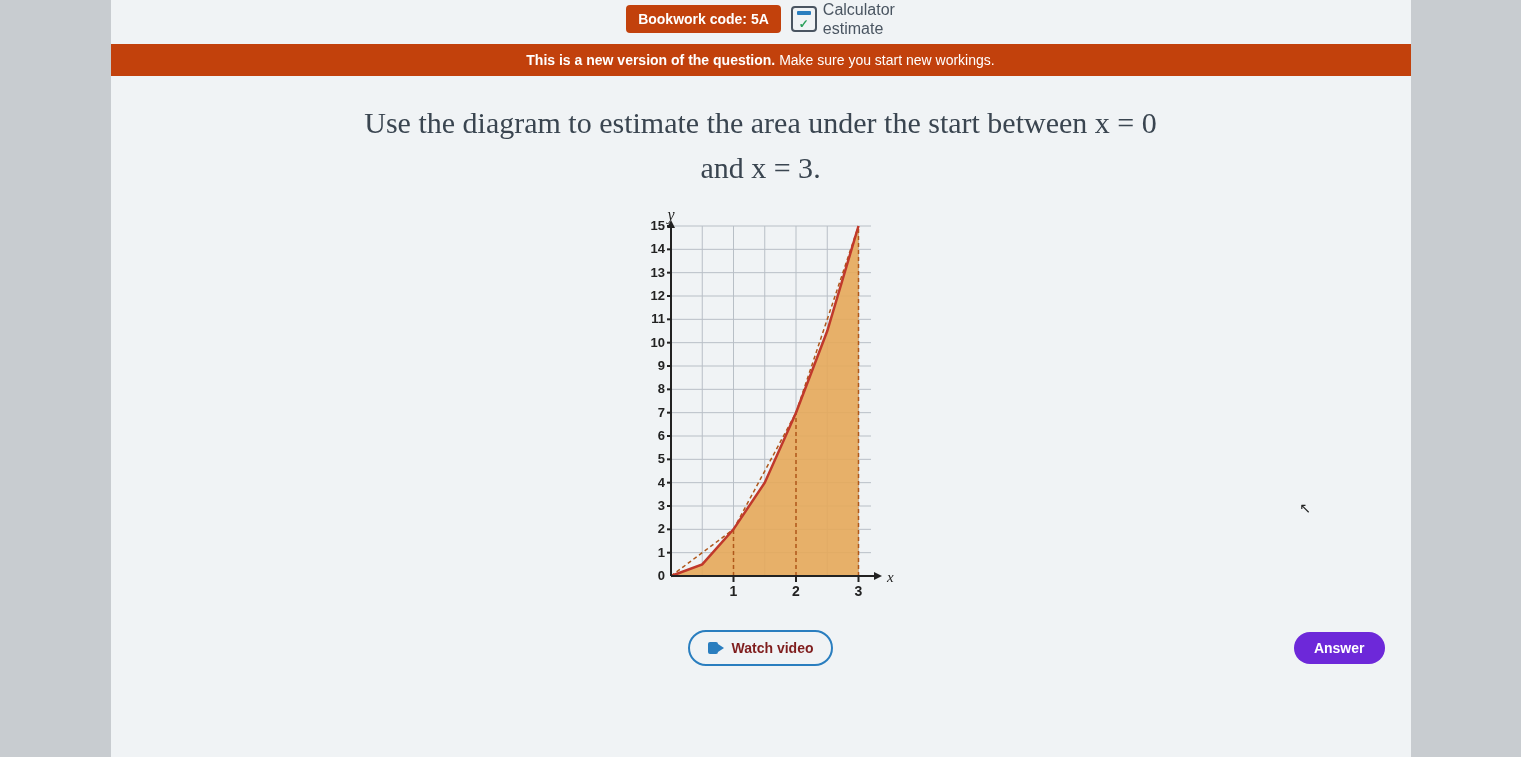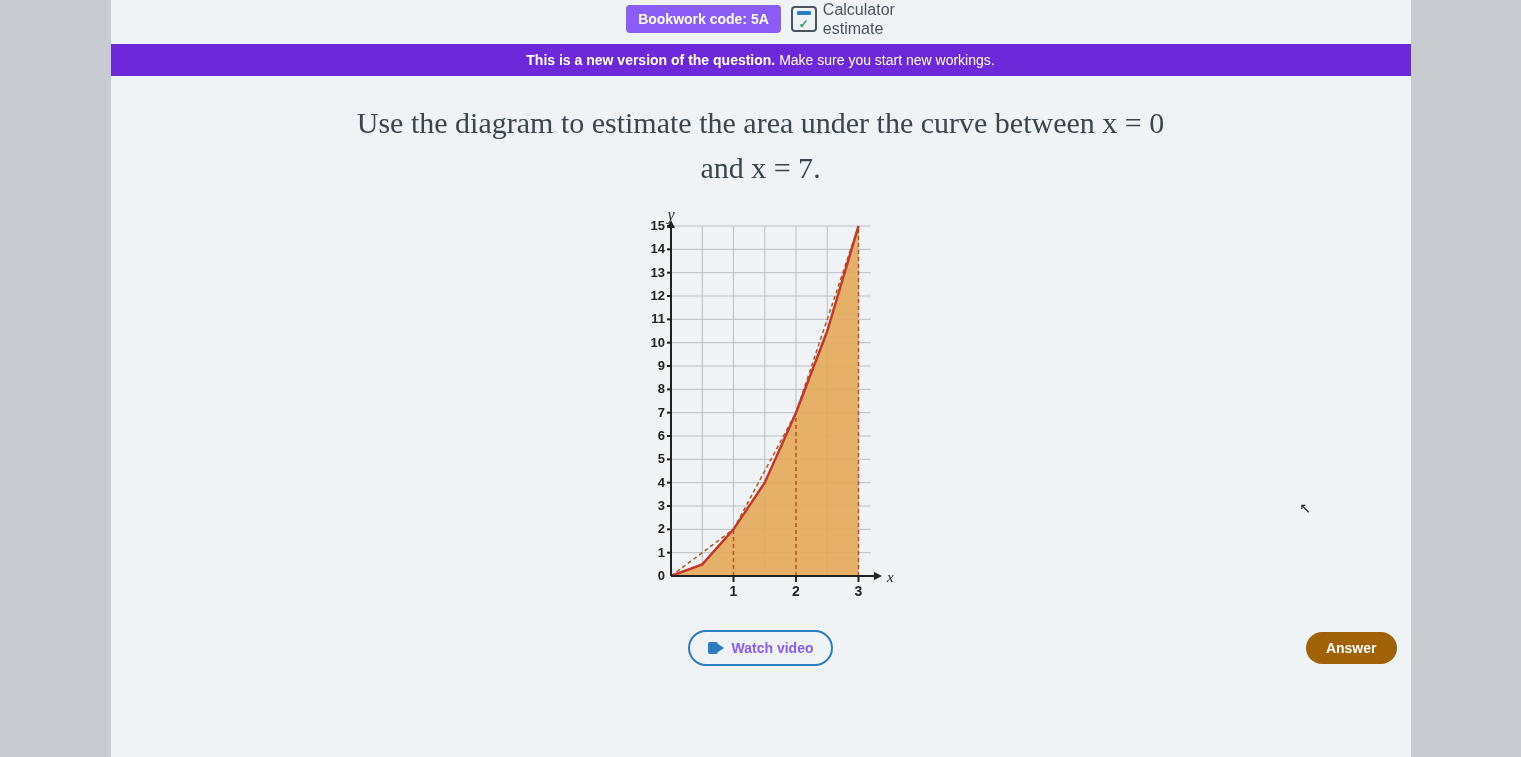--- a/index.html
+++ b/index.html
@@ -16,21 +16,21 @@
       width: 1300px;
     }
     .top-row {
       display: flex;
       justify-content: center;
       align-items: center;
       gap: 10px;
       padding: 0 0 6px;
     }
     .bookwork-badge {
-      background: #8b5cf6;
+      background: #c2410c;
       color: #fff;
       font-weight: 600;
       font-size: 14px;
       padding: 6px 12px;
       border-radius: 4px;
     }
     .calc-box {
       display: flex;
       align-items: center;
       gap: 6px;
@@ -44,21 +44,21 @@
       flex-direction: column;
       align-items: center;
       justify-content: center;
       position: relative;
       background: #f0f3f5;
     }
     .calc-icon .screen { width: 14px; height: 4px; background: #2a7ebf; border-radius: 1px; position: absolute; top: 3px; }
     .calc-icon .check { color: #2aa05a; font-weight: bold; font-size: 12px; position: absolute; bottom: -1px; }
     .calc-text { color: #4a5561; font-size: 16px; line-height: 1.2; }
     .notice-bar {
-      background: #6d28d9;
+      background: #c2410c;
       color: #fff;
       font-size: 14px;
       text-align: center;
       padding: 8px 0;
     }
     .notice-bar .bold { font-weight: 700; }
     .question-area {
       padding: 24px 30px 10px;
       text-align: center;
     }
@@ -76,38 +76,38 @@
     }
     .bottom-row {
       display: flex;
       justify-content: center;
       align-items: center;
       padding: 14px 30px;
       position: relative;
     }
     .watch-btn {
       border: 2px solid #2a7ebf;
-      color: #8b5cf6;
+      color: #7f1d1d;
       background: transparent;
       font-weight: 700;
       font-size: 14px;
       padding: 8px 18px;
       border-radius: 999px;
       display: inline-flex;
       align-items: center;
       gap: 8px;
       cursor: pointer;
     }
     .video-icon { width: 16px; height: 12px; position: relative; }
     .video-icon::before { content: ""; position: absolute; left: 0; top: 0; width: 10px; height: 12px; background: #2a7ebf; border-radius: 2px; }
     .video-icon::after { content: ""; position: absolute; left: 10px; top: 2px; width: 0; height: 0; border-left: 6px solid #2a7ebf; border-top: 4px solid transparent; border-bottom: 4px solid transparent; }
     .answer-btn {
       position: absolute;
-      right: 14px;
-      background: #a16207;
+      right: 26px;
+      background: #6d28d9;
       color: #fff;
       border: none;
       font-weight: 700;
       font-size: 14px;
       padding: 8px 20px;
       border-radius: 999px;
       cursor: pointer;
     }
     .cursor-arrow { position: absolute; font-size: 14px; color: #222; }
   </style>
@@ -129,22 +129,22 @@
       </div>
     </div>
   </div>
 
   <div class="notice-bar">
     <span class="bold">This is a new version of the question.</span><span> Make sure you start new workings.</span>
   </div>
 
   <div class="question-area">
     <div class="qtext">
-      <span>Use the diagram to estimate the area under the curve between </span><span class="math">x = 0</span><br>
-      <span>and </span><span class="math">x = 7</span><span>.</span>
+      <span>Use the diagram to estimate the area under the start between </span><span class="math">x = 0</span><br>
+      <span>and </span><span class="math">x = 3</span><span>.</span>
     </div>
 
     <div class="chart-container">
       <svg width="280" height="400" viewBox="0 0 280 400">
 
         <text x="50" y="14" font-style="italic" font-family="Times New Roman,serif" font-size="16" fill="#222" text-anchor="middle">y</text>
 
         <g stroke="#b8bfc6" stroke-width="1">
           <line x1="81.25" y1="20" x2="81.25" y2="370"></line>
           <line x1="112.5" y1="20" x2="112.5" y2="370"></line>

